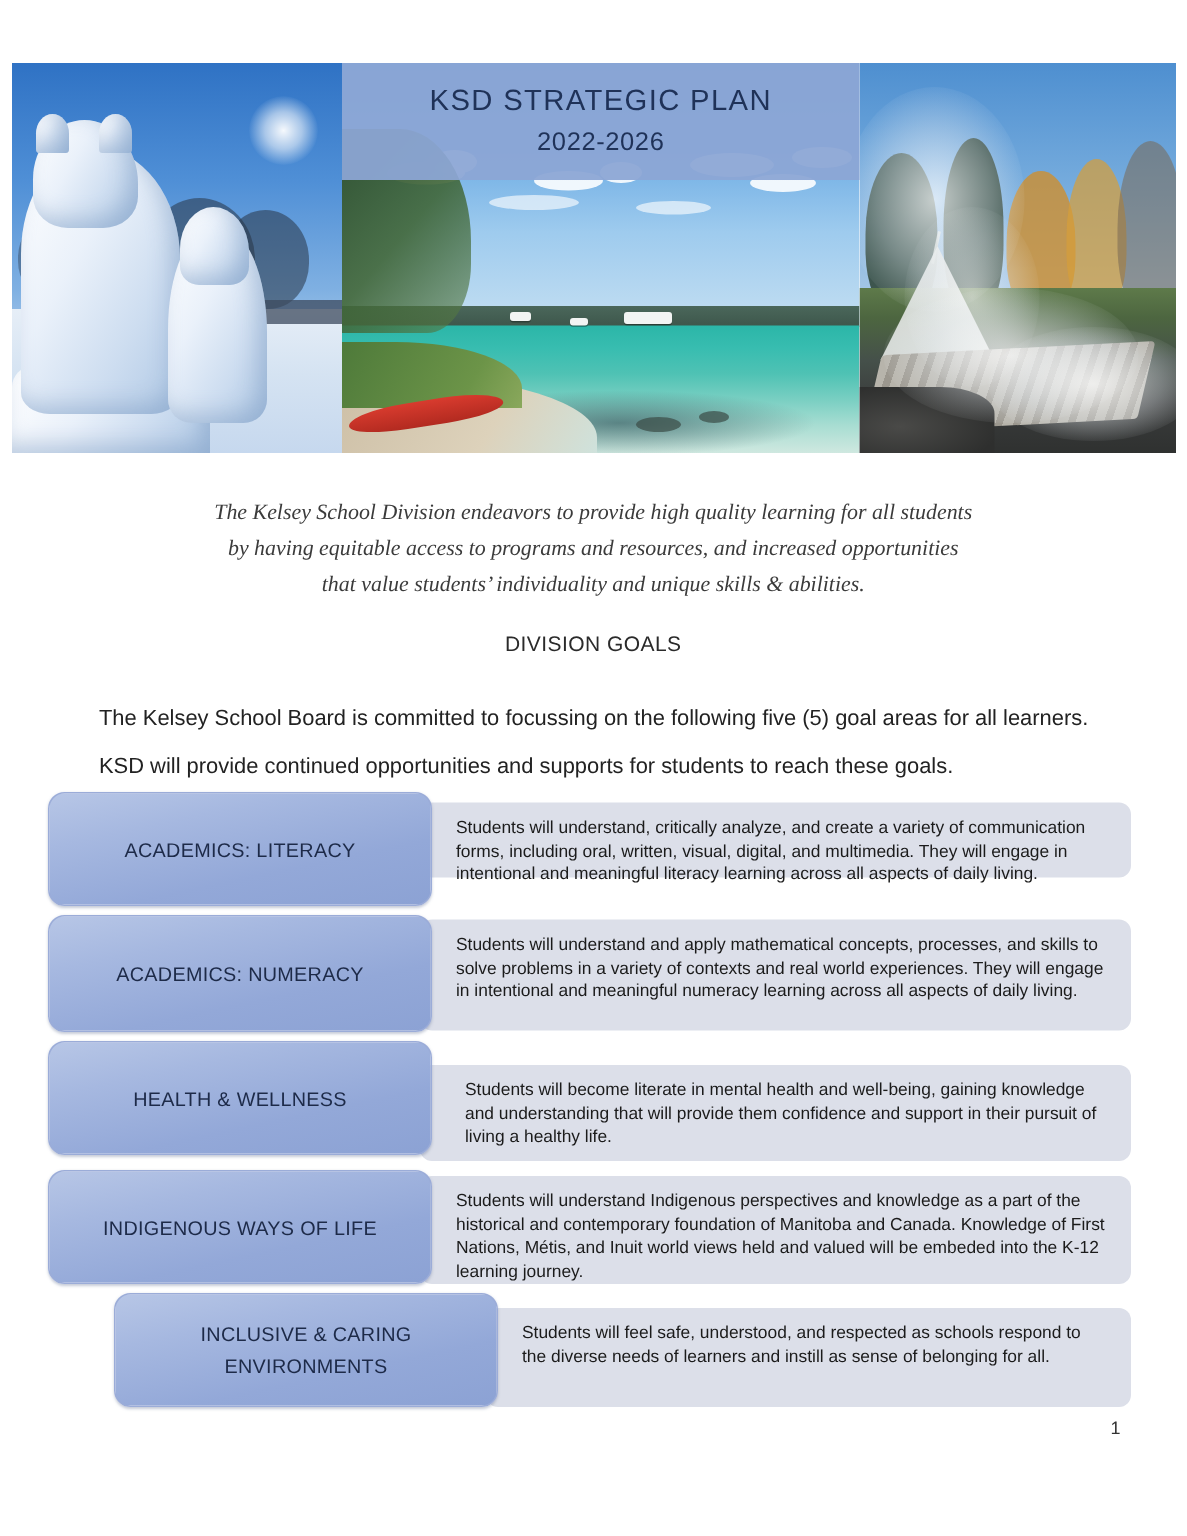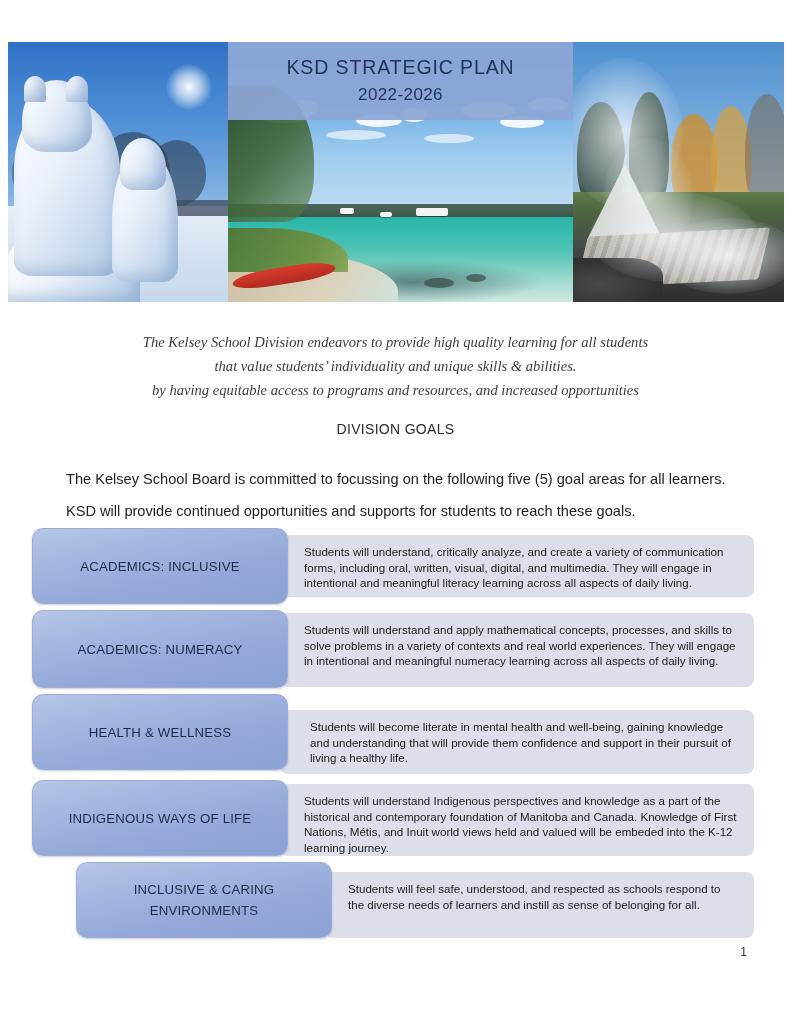--- a/index.html
+++ b/index.html
@@ -316,21 +316,21 @@
     border-radius: 8px;
     padding: 9px 16px 9px 24px;
     box-sizing: border-box;
     color: #1b1b1b;
     font-size: 11.6px;
     line-height: 15.6px;
   }
   .goal-desc.indent { padding-left: 30px; }
 
   .row-h1 .goal-label { height: 76px; }
-  .row-h1 .goal-desc  { height: 62px; margin-top: 7px; }
+  .row-h1 .goal-desc  { height: 50px; margin-top: 7px; }
 
   .row-h2 .goal-label { height: 78px; }
   .row-h2 .goal-desc  { height: 74px; margin-top: 3px; }
 
   .row-h3 .goal-label { height: 76px; }
   .row-h3 .goal-desc  { height: 64px; margin-top: 16px; }
 
   .row-h4 .goal-label { height: 76px; }
   .row-h4 .goal-desc  { height: 72px; margin-top: 4px; }
 
@@ -416,31 +416,31 @@
   </div>
 
   <div class="title-band">
     <div class="title-main">KSD STRATEGIC PLAN</div>
     <div class="title-sub">2022-2026</div>
   </div>
 </div>
 
 <div class="mission">
   <div>The Kelsey School Division endeavors to provide high quality learning for all students</div>
+  <div>by having equitable access to programs and resources, and increased opportunities</div>
   <div>that value students’ individuality and unique skills &amp; abilities.</div>
-  <div>by having equitable access to programs and resources, and increased opportunities</div>
 </div>
 
 <div class="goals-heading">DIVISION GOALS</div>
 <div class="goals-intro">The Kelsey School Board is committed to focussing on the following five (5) goal areas for all learners. KSD will provide continued opportunities and supports for students to reach these goals.</div>
 
 <div class="goals-list">
 
   <div class="goal-row row-h1">
-    <div class="goal-label">ACADEMICS:  INCLUSIVE</div>
+    <div class="goal-label">ACADEMICS:  LITERACY</div>
     <div class="goal-desc">Students will understand, critically analyze, and create a variety of communication forms, including oral, written, visual, digital, and multimedia. They will engage in intentional and meaningful literacy learning across all aspects of daily living.</div>
   </div>
 
   <div class="goal-row row-h2">
     <div class="goal-label">ACADEMICS: NUMERACY</div>
     <div class="goal-desc">Students will understand and apply mathematical concepts, processes, and skills to solve problems in a variety of contexts and real world experiences. They will engage in intentional and meaningful numeracy learning across all aspects of daily living.</div>
   </div>
 
   <div class="goal-row row-h3">
     <div class="goal-label">HEALTH &amp; WELLNESS</div>

